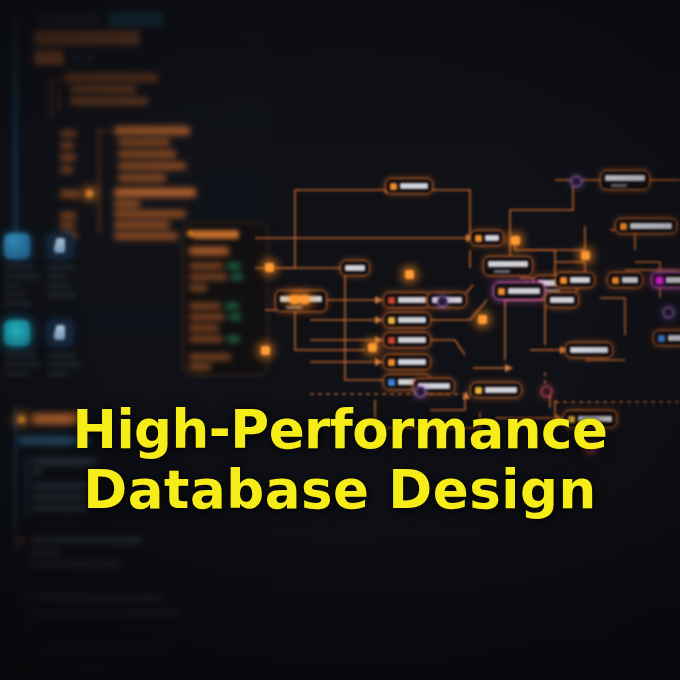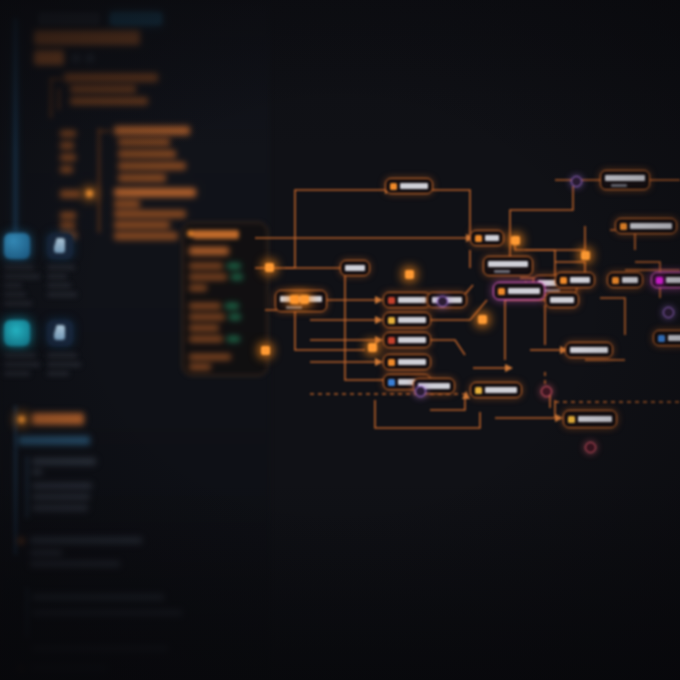--- a/index.html
+++ b/index.html
@@ -395,14 +395,18 @@
     <div class="pdot" style="left:316px;top:26px;"></div>
     <div class="pdot" style="left:408px;top:157px;"></div>
     <div class="rdot" style="left:286px;top:236px;"></div>
     <div class="rdot" style="left:330px;top:292px;"></div>
   </div>
 
   <div id="topfade"></div>
   <div id="botfade"></div>
   <div id="vig"></div>
 
+  <div id="title">
+    <span>High-Performance</span>
+    <span class="l2">Database Design</span>
+  </div>
 
 </div>
 
 </body></html>

